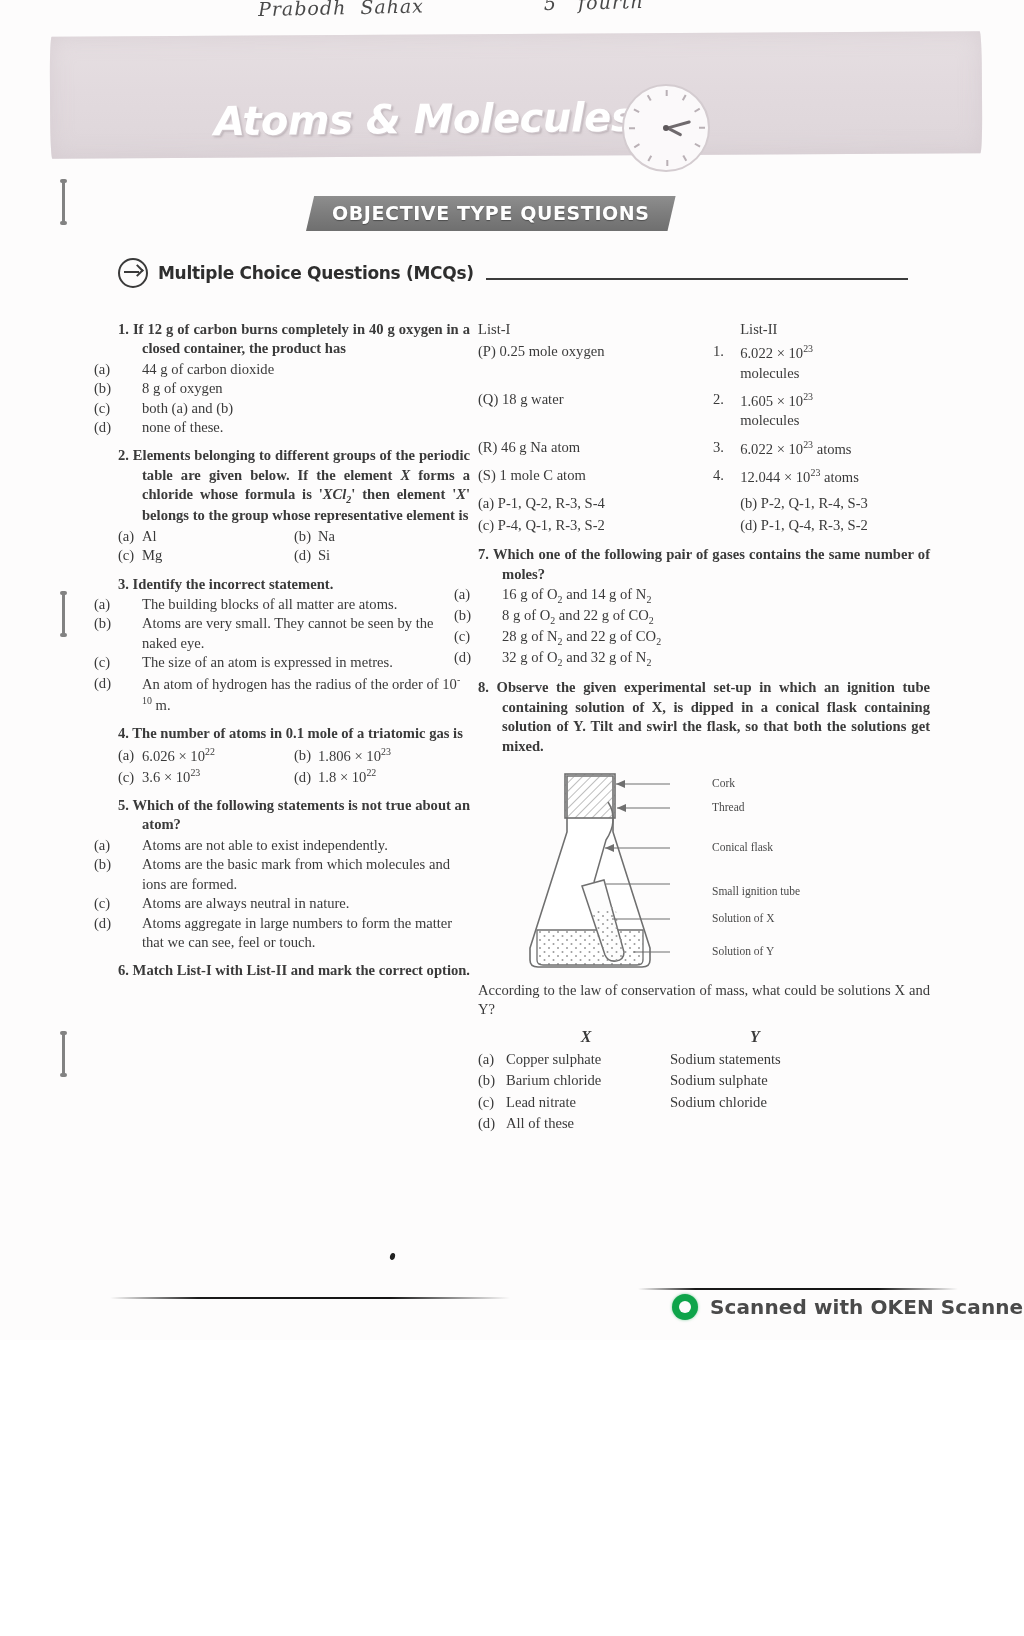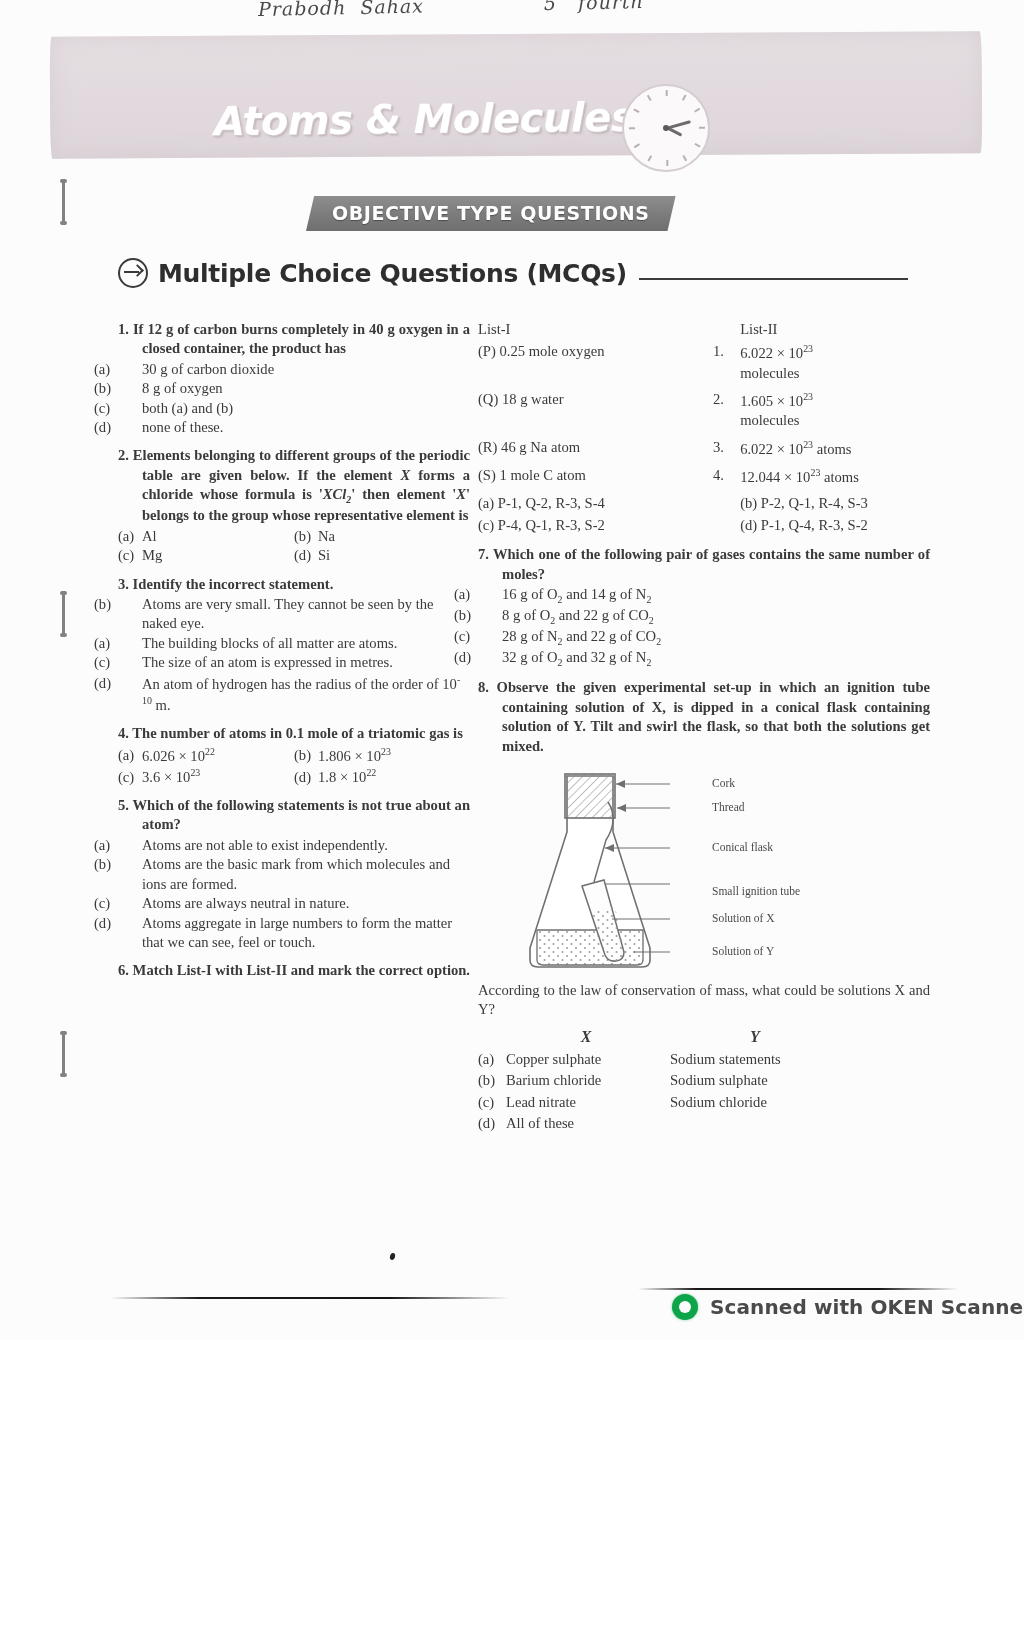--- a/index.html
+++ b/index.html
@@ -84,21 +84,21 @@
   .mcq-bullet:before{
     content:"";position:absolute;left:4px;top:11px;width:15px;height:2px;background:#3a3a3a;
   }
   .mcq-bullet:after{
     content:"";position:absolute;left:13px;top:6px;width:7px;height:7px;
     border-right:2px solid #3a3a3a;border-bottom:2px solid #3a3a3a;
     transform:rotate(-45deg);
   }
   .mcq-title{
     font-family:"DejaVu Sans",sans-serif;
-    font-weight:bold;font-size:25px;color:#2e2e2e;white-space:nowrap;
+    font-weight:bold;font-size:17px;color:#2e2e2e;white-space:nowrap;
     letter-spacing:-.3px;
   }
   .mcq-rule{
     flex:1 1 auto;height:2px;background:#3c3c3c;margin-left:12px;margin-top:12px;
   }
   
   .col{
     position:absolute;
     font-size:14.6px;line-height:1.33;
     color:#3a3a3a;
@@ -224,21 +224,21 @@
 
   <div class="pen" style="left:62px;top:180px;height:44px;"></div>
   <div class="pen" style="left:62px;top:592px;height:44px;"></div>
   <div class="pen" style="left:62px;top:1032px;height:44px;"></div>
 
   <div class="col col-left">
 
     <div class="q">
       <div class="q-stem hang"><span class="q-num">1.</span> <span>If 12 g of carbon burns completely in 40 g oxygen in a closed container, the product has</span></div>
       <div class="opt">
-        <div class="hang"><span class="lbl">(a)</span><span>30 g of carbon dioxide</span></div>
+        <div class="hang"><span class="lbl">(a)</span><span>44 g of carbon dioxide</span></div>
         <div class="hang"><span class="lbl">(b)</span><span>8 g of oxygen</span></div>
         <div class="hang"><span class="lbl">(c)</span><span>both (a) and (b)</span></div>
         <div class="hang"><span class="lbl">(d)</span><span>none of these.</span></div>
       </div>
     </div>
 
     <div class="q">
       <div class="q-stem hang"><span class="q-num">2.</span> <span>Elements belonging to different groups of the periodic  table are given below.  If the element </span><i>X</i><span> forms a chloride whose formula is </span>'<i><span>XCl</span><sub>2</sub></i><span>' then element '</span><i>X</i><span>' belongs to the group whose representative element  is</span></div>
       <div class="opt">
         <div class="opt-row">
@@ -248,22 +248,22 @@
         <div class="opt-row">
           <div><span class="lbl">(c)</span><span>Mg</span></div>
           <div><span class="lbl">(d)</span><span>Si</span></div>
         </div>
       </div>
     </div>
 
     <div class="q">
       <div class="q-stem hang"><span class="q-num">3.</span> <span>Identify the incorrect statement.</span></div>
       <div class="opt">
+        <div class="hang"><span class="lbl">(a)</span><span>The building blocks of all matter are atoms.</span></div>
         <div class="hang"><span class="lbl">(b)</span><span>Atoms are very small. They cannot be seen by the naked eye.</span></div>
-        <div class="hang"><span class="lbl">(a)</span><span>The building blocks of all matter are atoms.</span></div>
         <div class="hang"><span class="lbl">(c)</span><span>The size of an atom is expressed in metres.</span></div>
         <div class="hang"><span class="lbl">(d)</span><span>An atom of hydrogen has the radius of the order of 10</span><sup>-10</sup><span> m.</span></div>
       </div>
     </div>
 
     <div class="q">
       <div class="q-stem hang"><span class="q-num">4.</span> <span>The number of atoms in 0.1 mole of a triatomic gas is</span></div>
       <div class="opt">
         <div class="opt-row">
           <div><span class="lbl">(a)</span><span>6.026 × 10</span><sup>22</sup></div>

